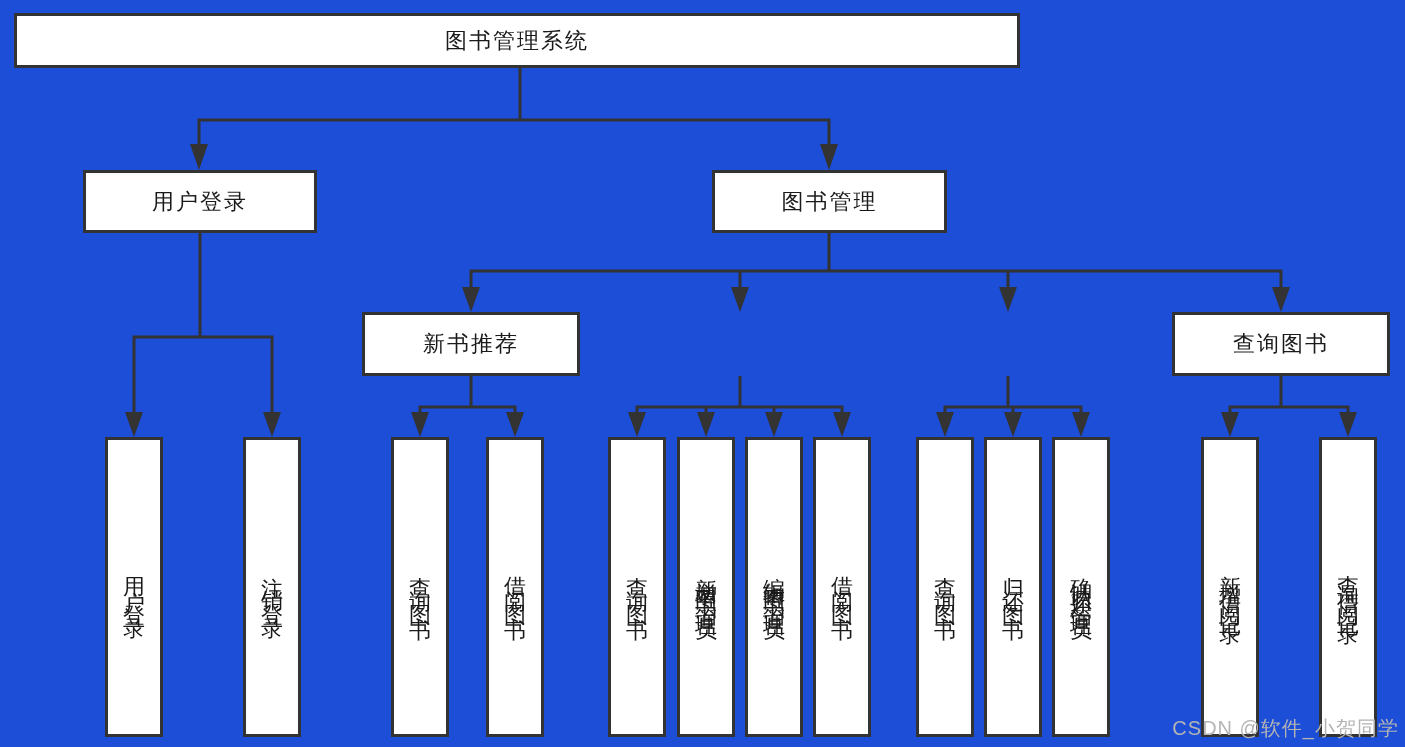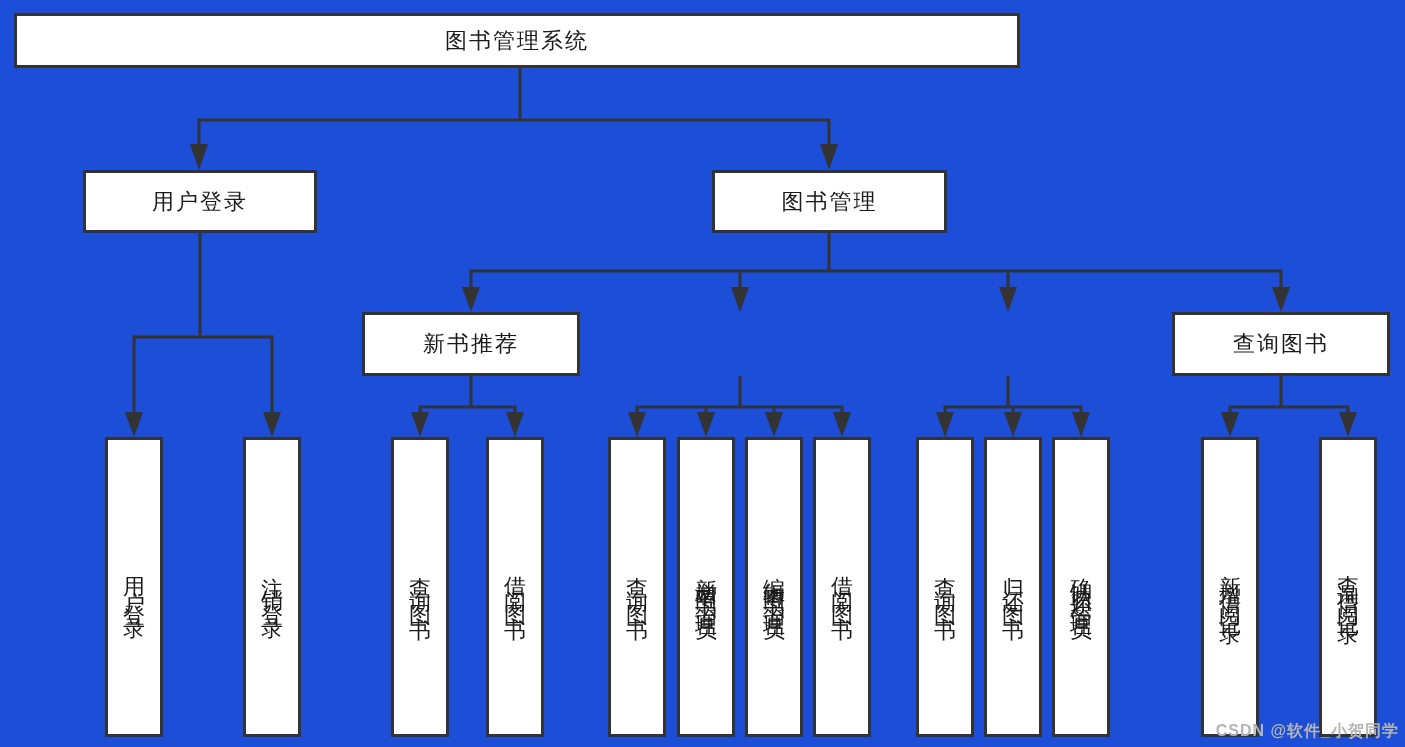--- a/index.html
+++ b/index.html
@@ -21,21 +21,21 @@
   }
   .vtext{
     writing-mode:vertical-rl;text-orientation:mixed;
     font-size:22px;line-height:1;color:#1a1a1a;
   }
   .ls-lg{letter-spacing:14px;}
   .ls-md{letter-spacing:10px;}
   .ls-sm{letter-spacing:6px;}
   .watermark{
     position:absolute;z-index:3;right:6px;bottom:5px;
-    font-size:16px;color:#b4b4b4;letter-spacing:1px;white-space:nowrap;font-weight:bold;
+    font-size:20px;color:#b4b4b4;letter-spacing:1px;white-space:nowrap;
   }
 </style>
 </head>
 <body>
 
 <div class="canvas">
 
   <svg class="wires" width="1405" height="747" viewBox="0 0 1405 747">
     <path fill="none" stroke="#333333" stroke-width="3" d="
       M520,68 V120

